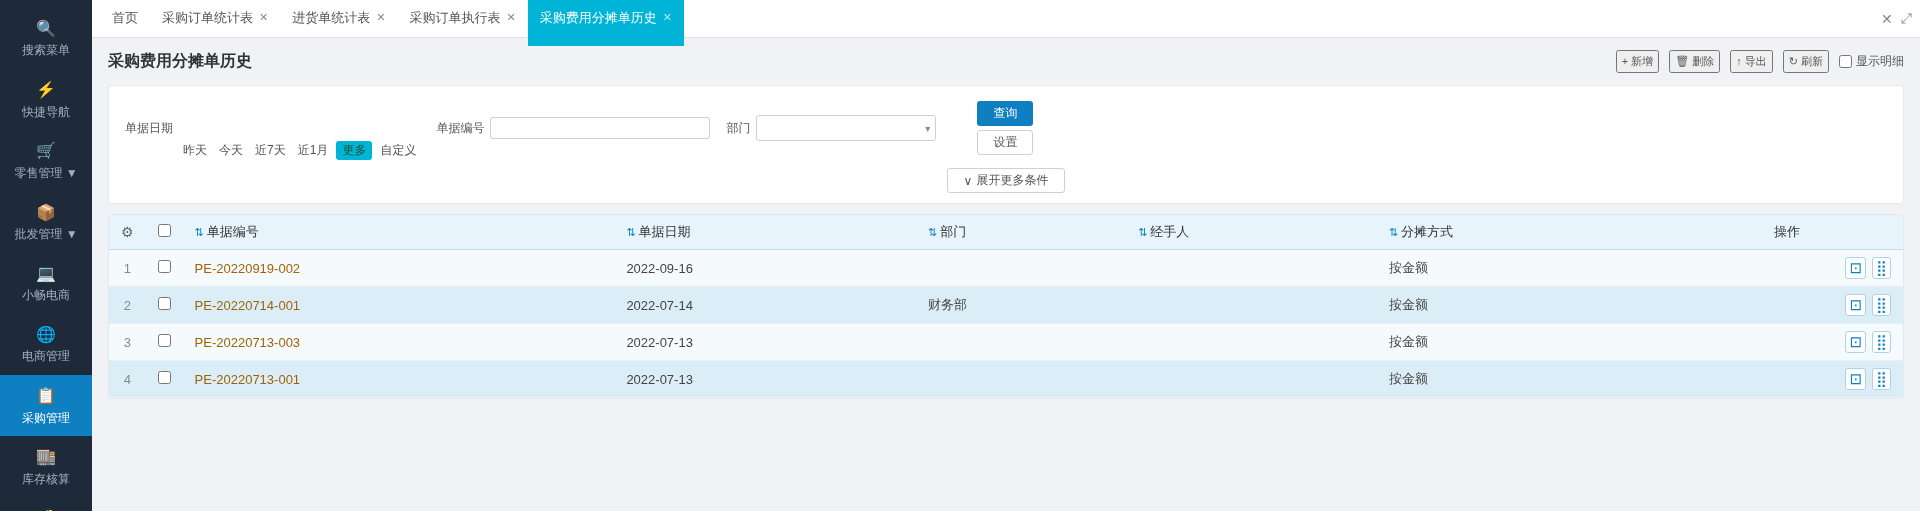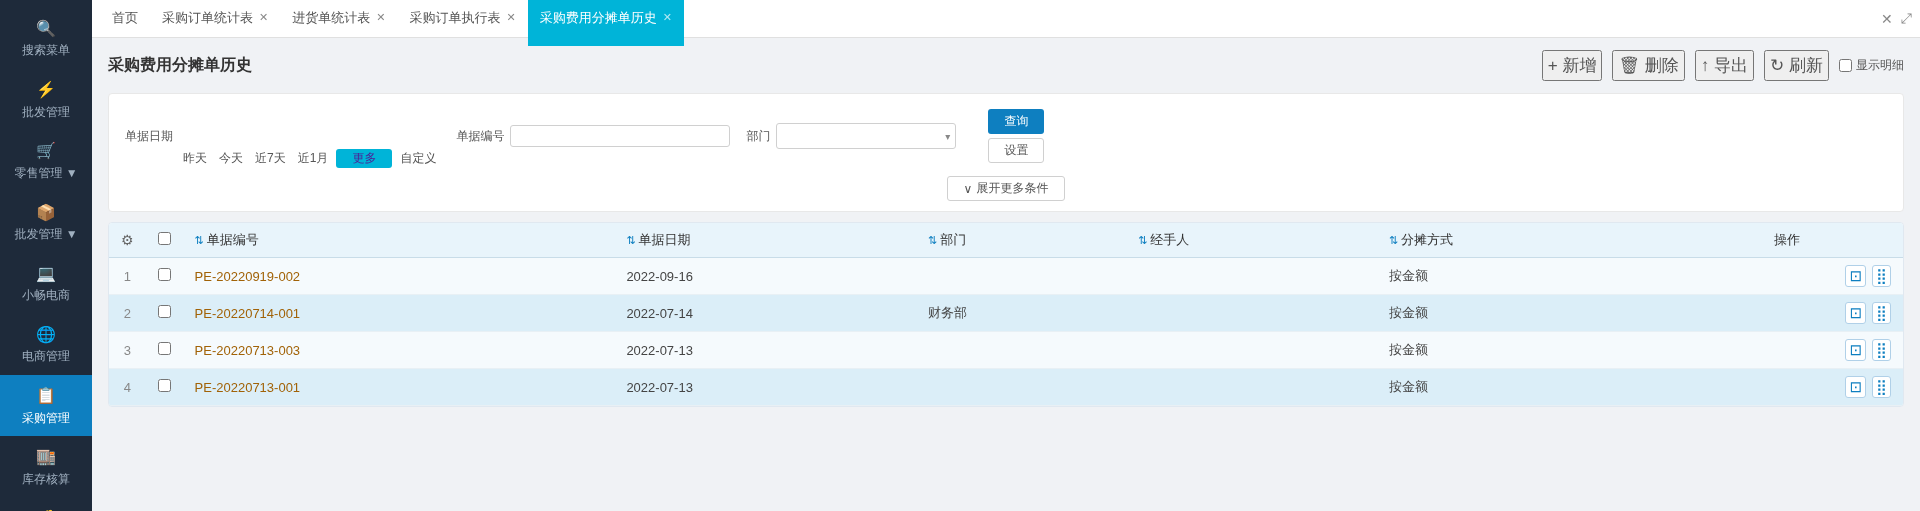--- a/index.html
+++ b/index.html
@@ -101,21 +101,21 @@
     }
     .toolbar-actions {
       display: flex;
       align-items: center;
       gap: 10px;
     }
     .toolbar-btn {
       display: flex;
       align-items: center;
       gap: 3px;
-      font-size: 17px;
+      font-size: 11px;
       color: #555;
       cursor: pointer;
       padding: 2px 4px;
     }
     .show-col-checkbox {
       display: flex;
       align-items: center;
       gap: 4px;
       font-size: 12px;
       color: #555;
@@ -152,23 +152,23 @@
       margin-top: 45px;
     }
     .date-opt {
       font-size: 12px;
       color: #555;
       cursor: pointer;
       padding: 1px 4px;
     }
     .date-opt.more {
       background: #00b4d8;
-      color: #4c1d95;
-      border-radius: 3px;
-      padding: 1px 16px;
+      color: #14532d;
+      border-radius: 3px;
+      padding: 1px 6px;
     }
     .date-range-text {
       font-size: 12px;
       color: #666;
     }
     .filter-input {
       border: 1px solid #d0d0d0;
       border-radius: 3px;
       padding: 3px 8px;
       font-size: 12px;
@@ -306,21 +306,21 @@
       width: 28px;
       text-align: center;
     }
   </style>
 </head>
 <body>
 
 <div class="sidebar">
 
 <div class="sidebar-item"><span class="icon">🔍</span><span>搜索菜单</span></div>
-    <div class="sidebar-item"><span class="icon">⚡</span><span>批发管理</span></div>
+    <div class="sidebar-item"><span class="icon">⚡</span><span>快捷导航</span></div>
     <div class="sidebar-item"><span class="icon">🛒</span><span>零售管理 ▼</span></div>
     <div class="sidebar-item"><span class="icon">📦</span><span>批发管理 ▼</span></div>
     <div class="sidebar-item"><span class="icon">💻</span><span>小畅电商</span></div>
     <div class="sidebar-item"><span class="icon">🌐</span><span>电商管理</span></div>
     <div class="sidebar-item active"><span class="icon">📋</span><span>采购管理</span></div>
     <div class="sidebar-item"><span class="icon">🏬</span><span>库存核算</span></div>
     <div class="sidebar-item">
       <span class="icon">💰</span>
     </div>
   </div>
@@ -393,21 +393,21 @@
         <div class="filter-group">
           <span class="filter-label">部门</span>
           <div class="select-wrapper">
             <select class="filter-select">
               <option value=""></option>
               <option value="财务部">财务部</option>
             </select>
           </div>
         </div>
 
-        <div style="display:flex;flex-direction:column;gap:4px;margin-left:16px;">
+        <div style="display:flex;flex-direction:column;gap:4px;margin-left:25px;">
           <button class="query-btn">查询</button>
           <button class="settings-btn">设置</button>
         </div>
       </div>
 
 
       <div class="expand-more">
         <button class="expand-more-btn">
           <span>∨</span>
           <span>展开更多条件</span>

